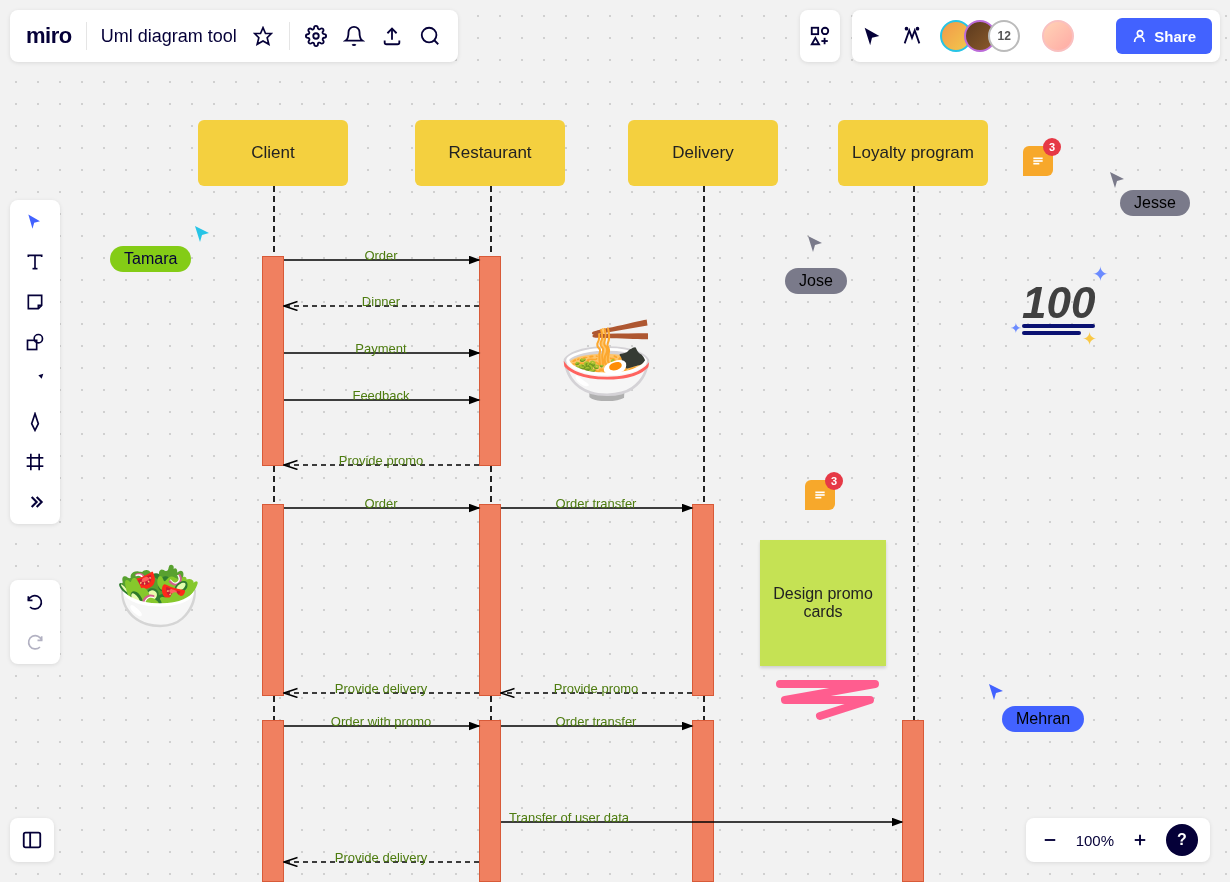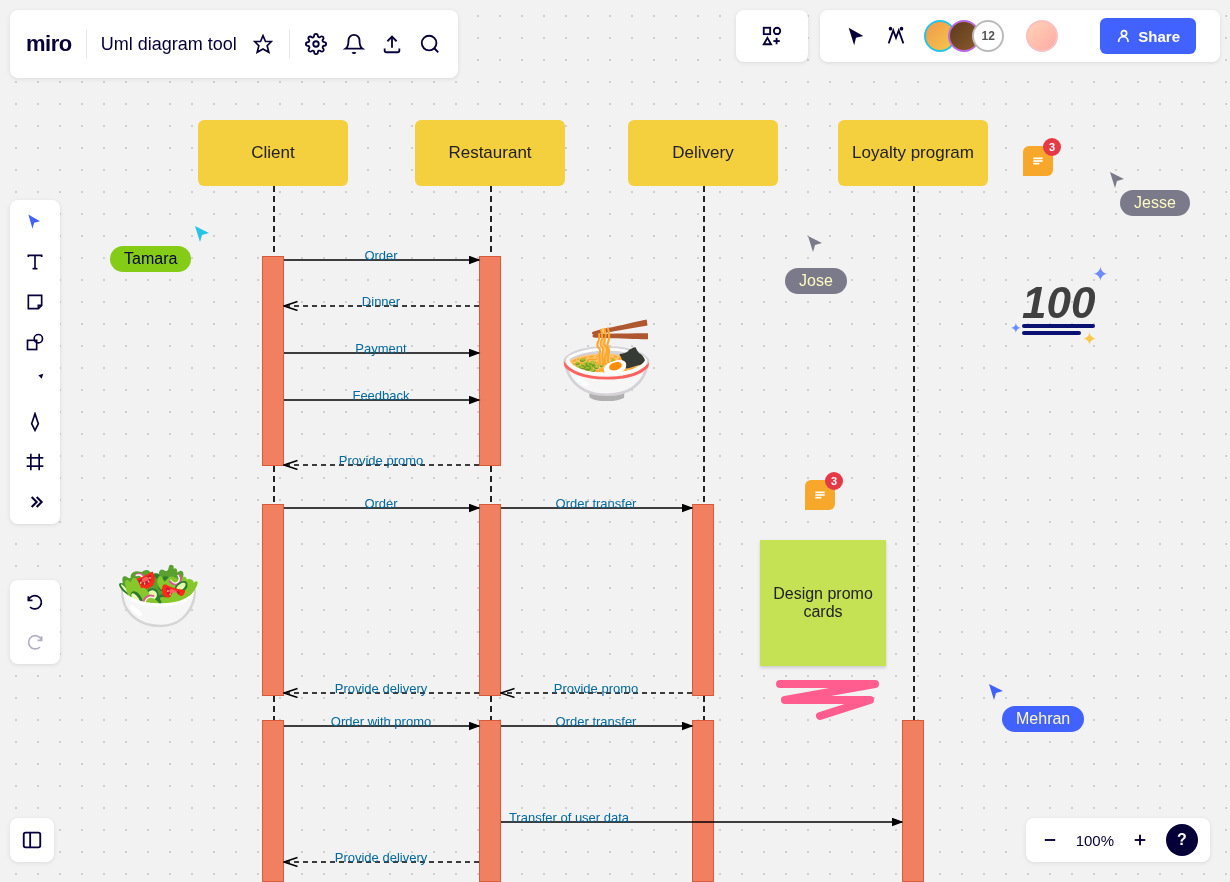--- a/index.html
+++ b/index.html
@@ -16,33 +16,33 @@
   position: absolute; inset: 0;
   background-image: radial-gradient(circle, #d0d0d0 1px, transparent 1px);
   background-size: 22px 22px;
   background-position: 5px 5px;
 }
 
 .topbar-left {
   position: absolute; top: 10px; left: 10px;
   background: #fff; border-radius: 8px;
   box-shadow: 0 1px 4px rgba(0,0,0,0.1);
-  display: flex; align-items: center; height: 68px;
+  display: flex; align-items: center; height: 52px;
   padding: 0 16px; gap: 14px;
 }
 .logo { font-weight: 800; font-size: 22px; letter-spacing: -0.5px; color: #050038; }
 .vdiv { width: 1px; height: 28px; background: #e5e5e5; }
 .boardname { font-size: 18px; color: #050038; }
 .hicon { display: inline-flex; align-items: center; justify-content: center; width: 24px; height: 24px; color: #050038; }
 
 .topbar-right {
   position: absolute; top: 10px; right: 10px;
   display: flex; gap: 12px; align-items: center;
 }
-.iconbox { background: #fff; border-radius: 8px; box-shadow: 0 1px 4px rgba(0,0,0,0.1); height: 52px; display: flex; align-items: center; padding: 0 24px; gap: 14px; }
+.iconbox { background: #fff; border-radius: 8px; box-shadow: 0 1px 4px rgba(0,0,0,0.1); height: 52px; display: flex; align-items: center; padding: 0 8px; gap: 14px; }
 .avatars { display: flex; align-items: center; }
 .avatar { width: 32px; height: 32px; border-radius: 50%; border: 2px solid #fff; margin-left: -8px; display: flex; align-items: center; justify-content: center; font-size: 12px; font-weight: 600; color: #fff; }
 .avatar:first-child { margin-left: 0; }
 .sharebtn { background: #4262ff; color: #fff; border: none; border-radius: 6px; height: 36px; padding: 0 16px; font-size: 15px; font-weight: 600; display: flex; align-items: center; gap: 6px; cursor: pointer; margin-left: 26px; }
 
 .sidetools {
   position: absolute; left: 10px; top: 200px;
   background: #fff; border-radius: 8px; box-shadow: 0 1px 4px rgba(0,0,0,0.1);
   width: 50px; display: flex; flex-direction: column; align-items: center; padding: 10px 0; gap: 16px;
 }
@@ -55,23 +55,23 @@
 
 .bl-box { position: absolute; left: 10px; bottom: 20px; background: #fff; border-radius: 8px; box-shadow: 0 1px 4px rgba(0,0,0,0.1); width: 44px; height: 44px; display: flex; align-items: center; justify-content: center; }
 
 .zoomctl { position: absolute; right: 20px; bottom: 20px; background: #fff; border-radius: 8px; box-shadow: 0 1px 4px rgba(0,0,0,0.1); height: 44px; display: flex; align-items: center; padding: 15px 12px; gap: 14px; }
 .helpbtn { width: 32px; height: 32px; border-radius: 50%; background: #050038; color: #fff; display: flex; align-items: center; justify-content: center; font-weight: 700; }
 
 .diagram { position: absolute; inset: 0; }
 .participant { position: absolute; top: 120px; width: 150px; height: 66px; background: #f4d03f; border-radius: 6px; display: flex; align-items: center; justify-content: center; font-size: 17px; color: #222; text-align: center; padding: 0 8px; }
 .lifeline { position: absolute; top: 186px; width: 0; border-left: 2px dashed #222; }
 .activation { position: absolute; width: 22px; background: #f08060; border: 1.5px solid #d85a38; }
-.msg { position: absolute; font-size: 13px; color: #0369a1; text-align: center; transform: translateX(-50%); white-space: nowrap; }
-
-.cursor-label { position: absolute; padding: 4px 14px; border-radius: 16px; font-size: 16px; color: #fef9c3; font-weight: 500; }
+.msg { position: absolute; font-size: 13px; color: #4d7c0f; text-align: center; transform: translateX(-50%); white-space: nowrap; }
+
+.cursor-label { position: absolute; padding: 4px 14px; border-radius: 16px; font-size: 16px; color: #000000; font-weight: 500; }
 .cursor-arrow { position: absolute; }
 
 .sticky { position: absolute; width: 126px; height: 126px; background: #c5e254; display: flex; align-items: center; justify-content: center; text-align: center; font-size: 16px; color: #222; padding: 10px; box-shadow: 0 2px 3px rgba(0,0,0,0.15); }
 .comment-bubble { position: absolute; width: 30px; height: 30px; background: #f7a82b; border-radius: 6px 6px 6px 0; display: flex; align-items: center; justify-content: center; }
 .comment-badge { position: absolute; top: -8px; right: -8px; width: 18px; height: 18px; background: #e63946; color: #fff; border-radius: 50%; display: flex; align-items: center; justify-content: center; font-size: 11px; font-weight: 700; }
 
 .hundred { position: absolute; font-size: 44px; font-weight: 900; font-style: italic; color: #404040; }
 .spark1 { position: absolute; color: #6b8bff; font-size: 20px; }
 .spark2 { position: absolute; color: #f9c846; font-size: 18px; }
 

